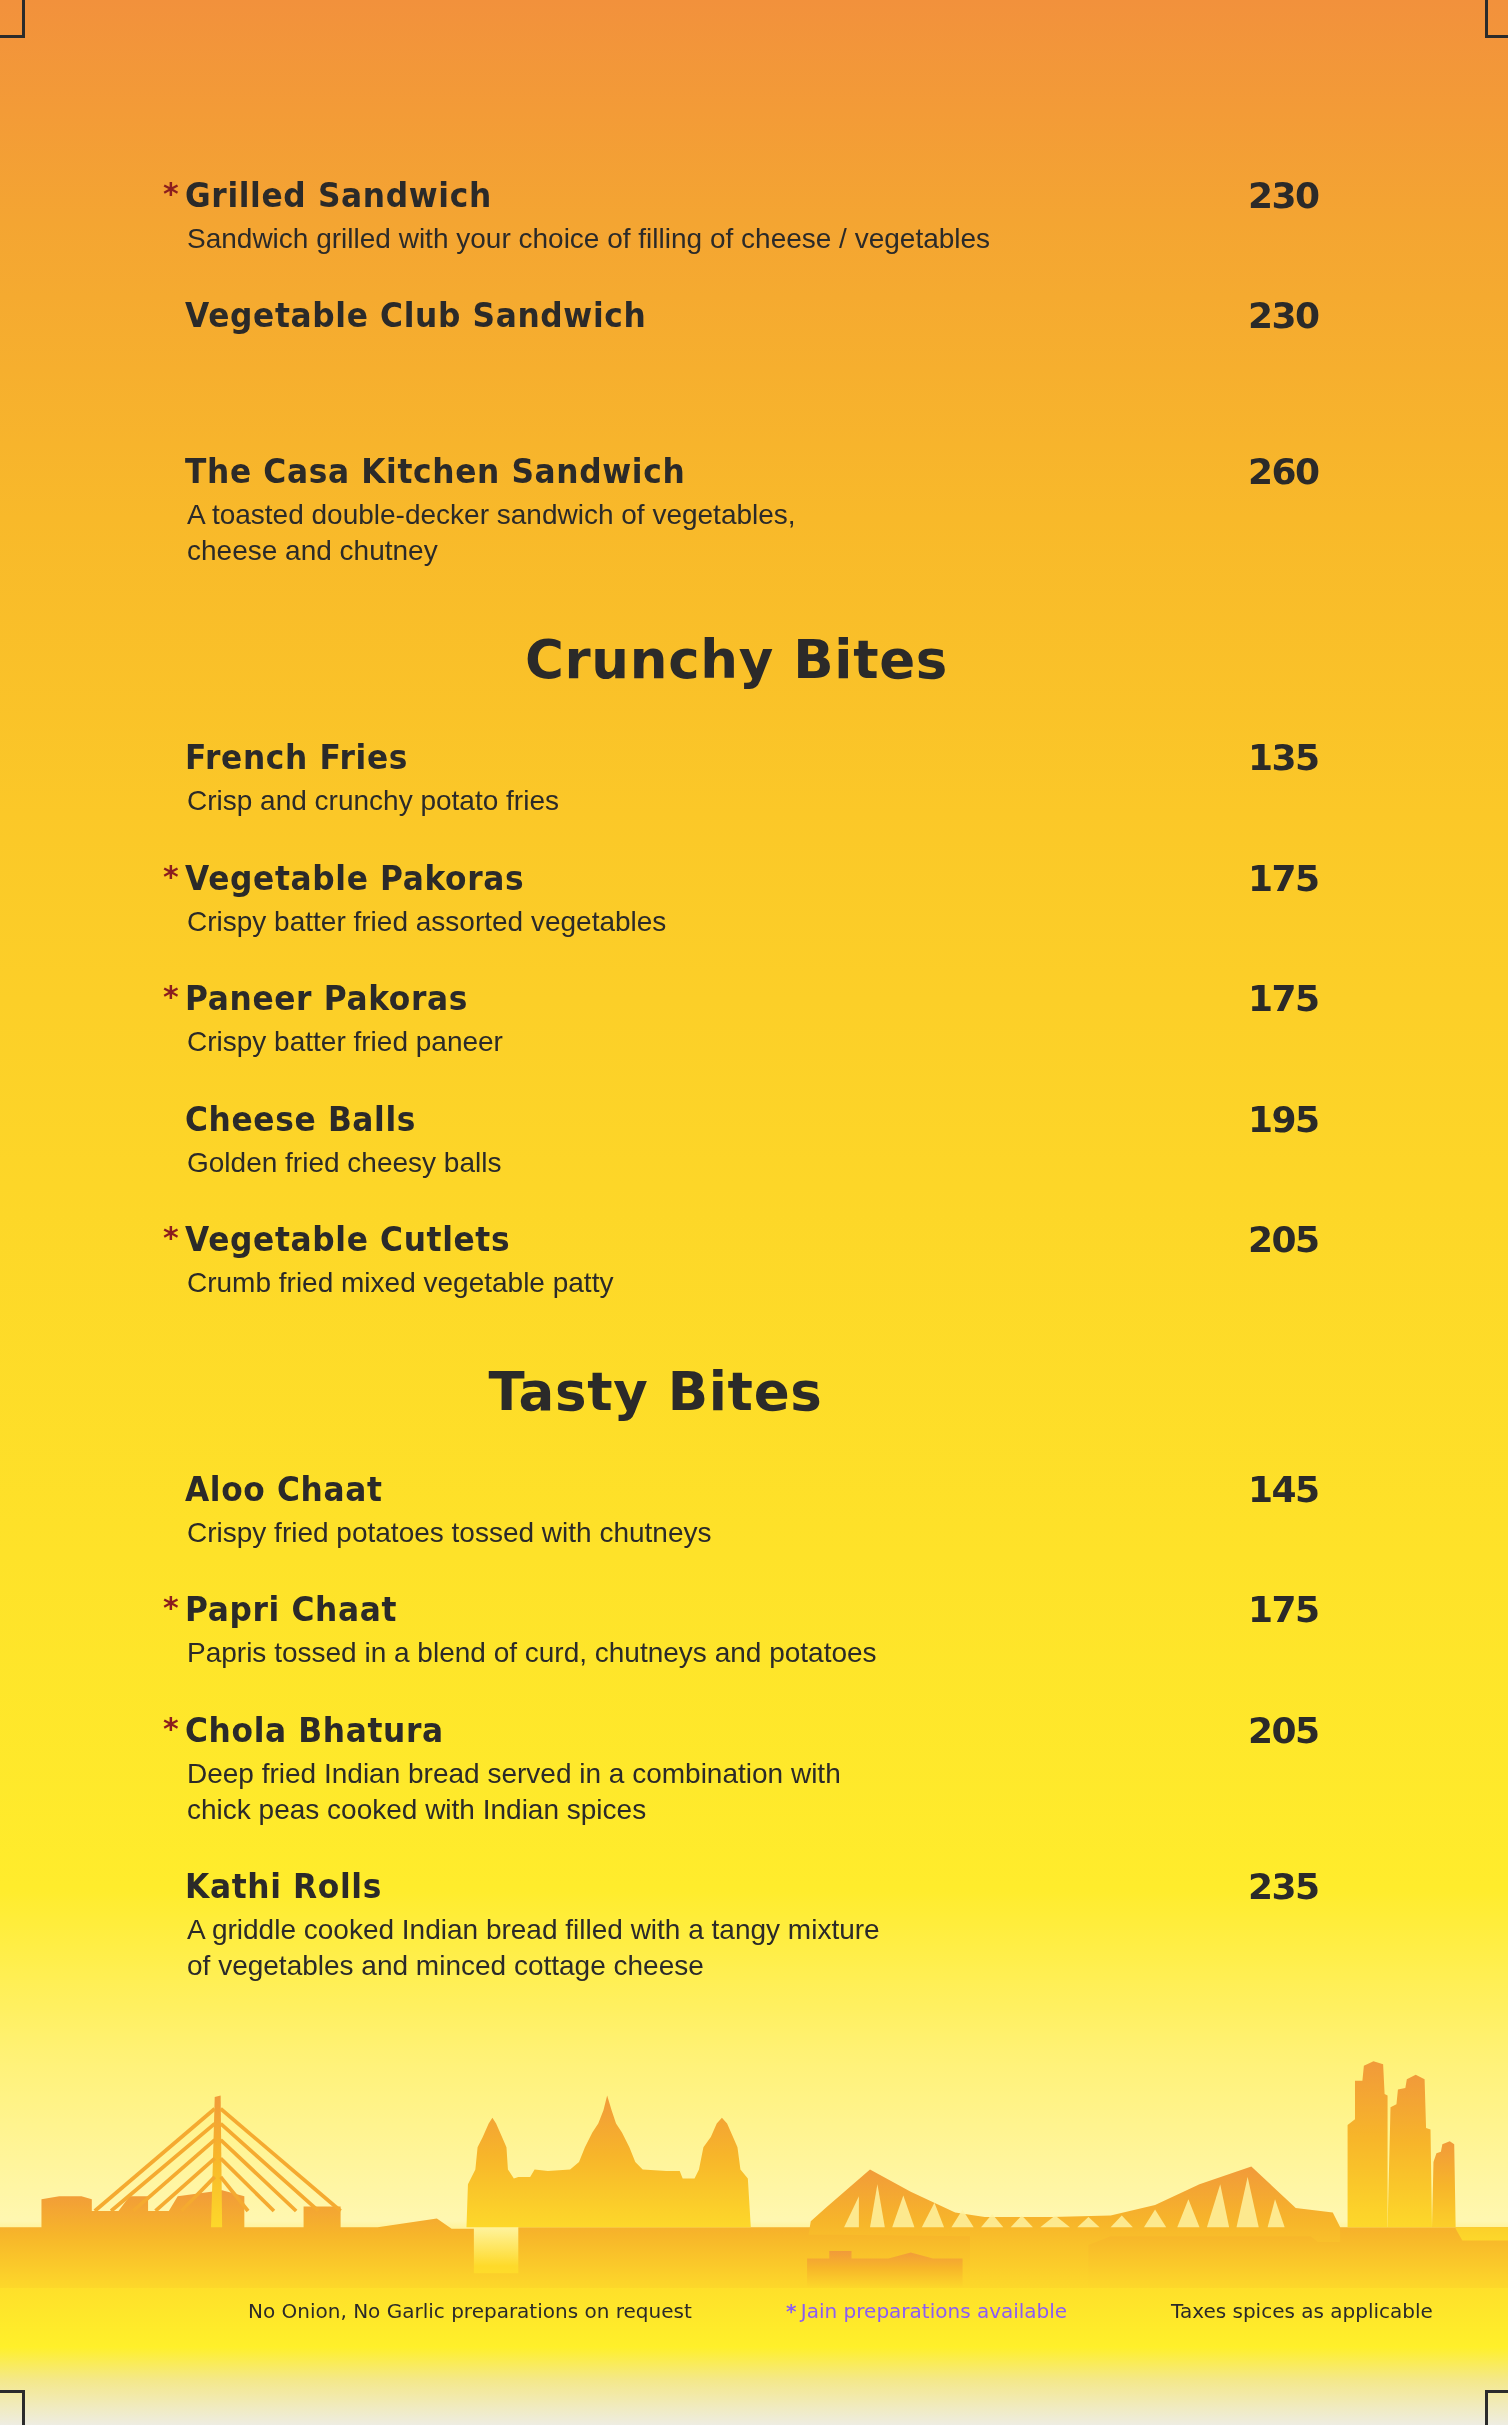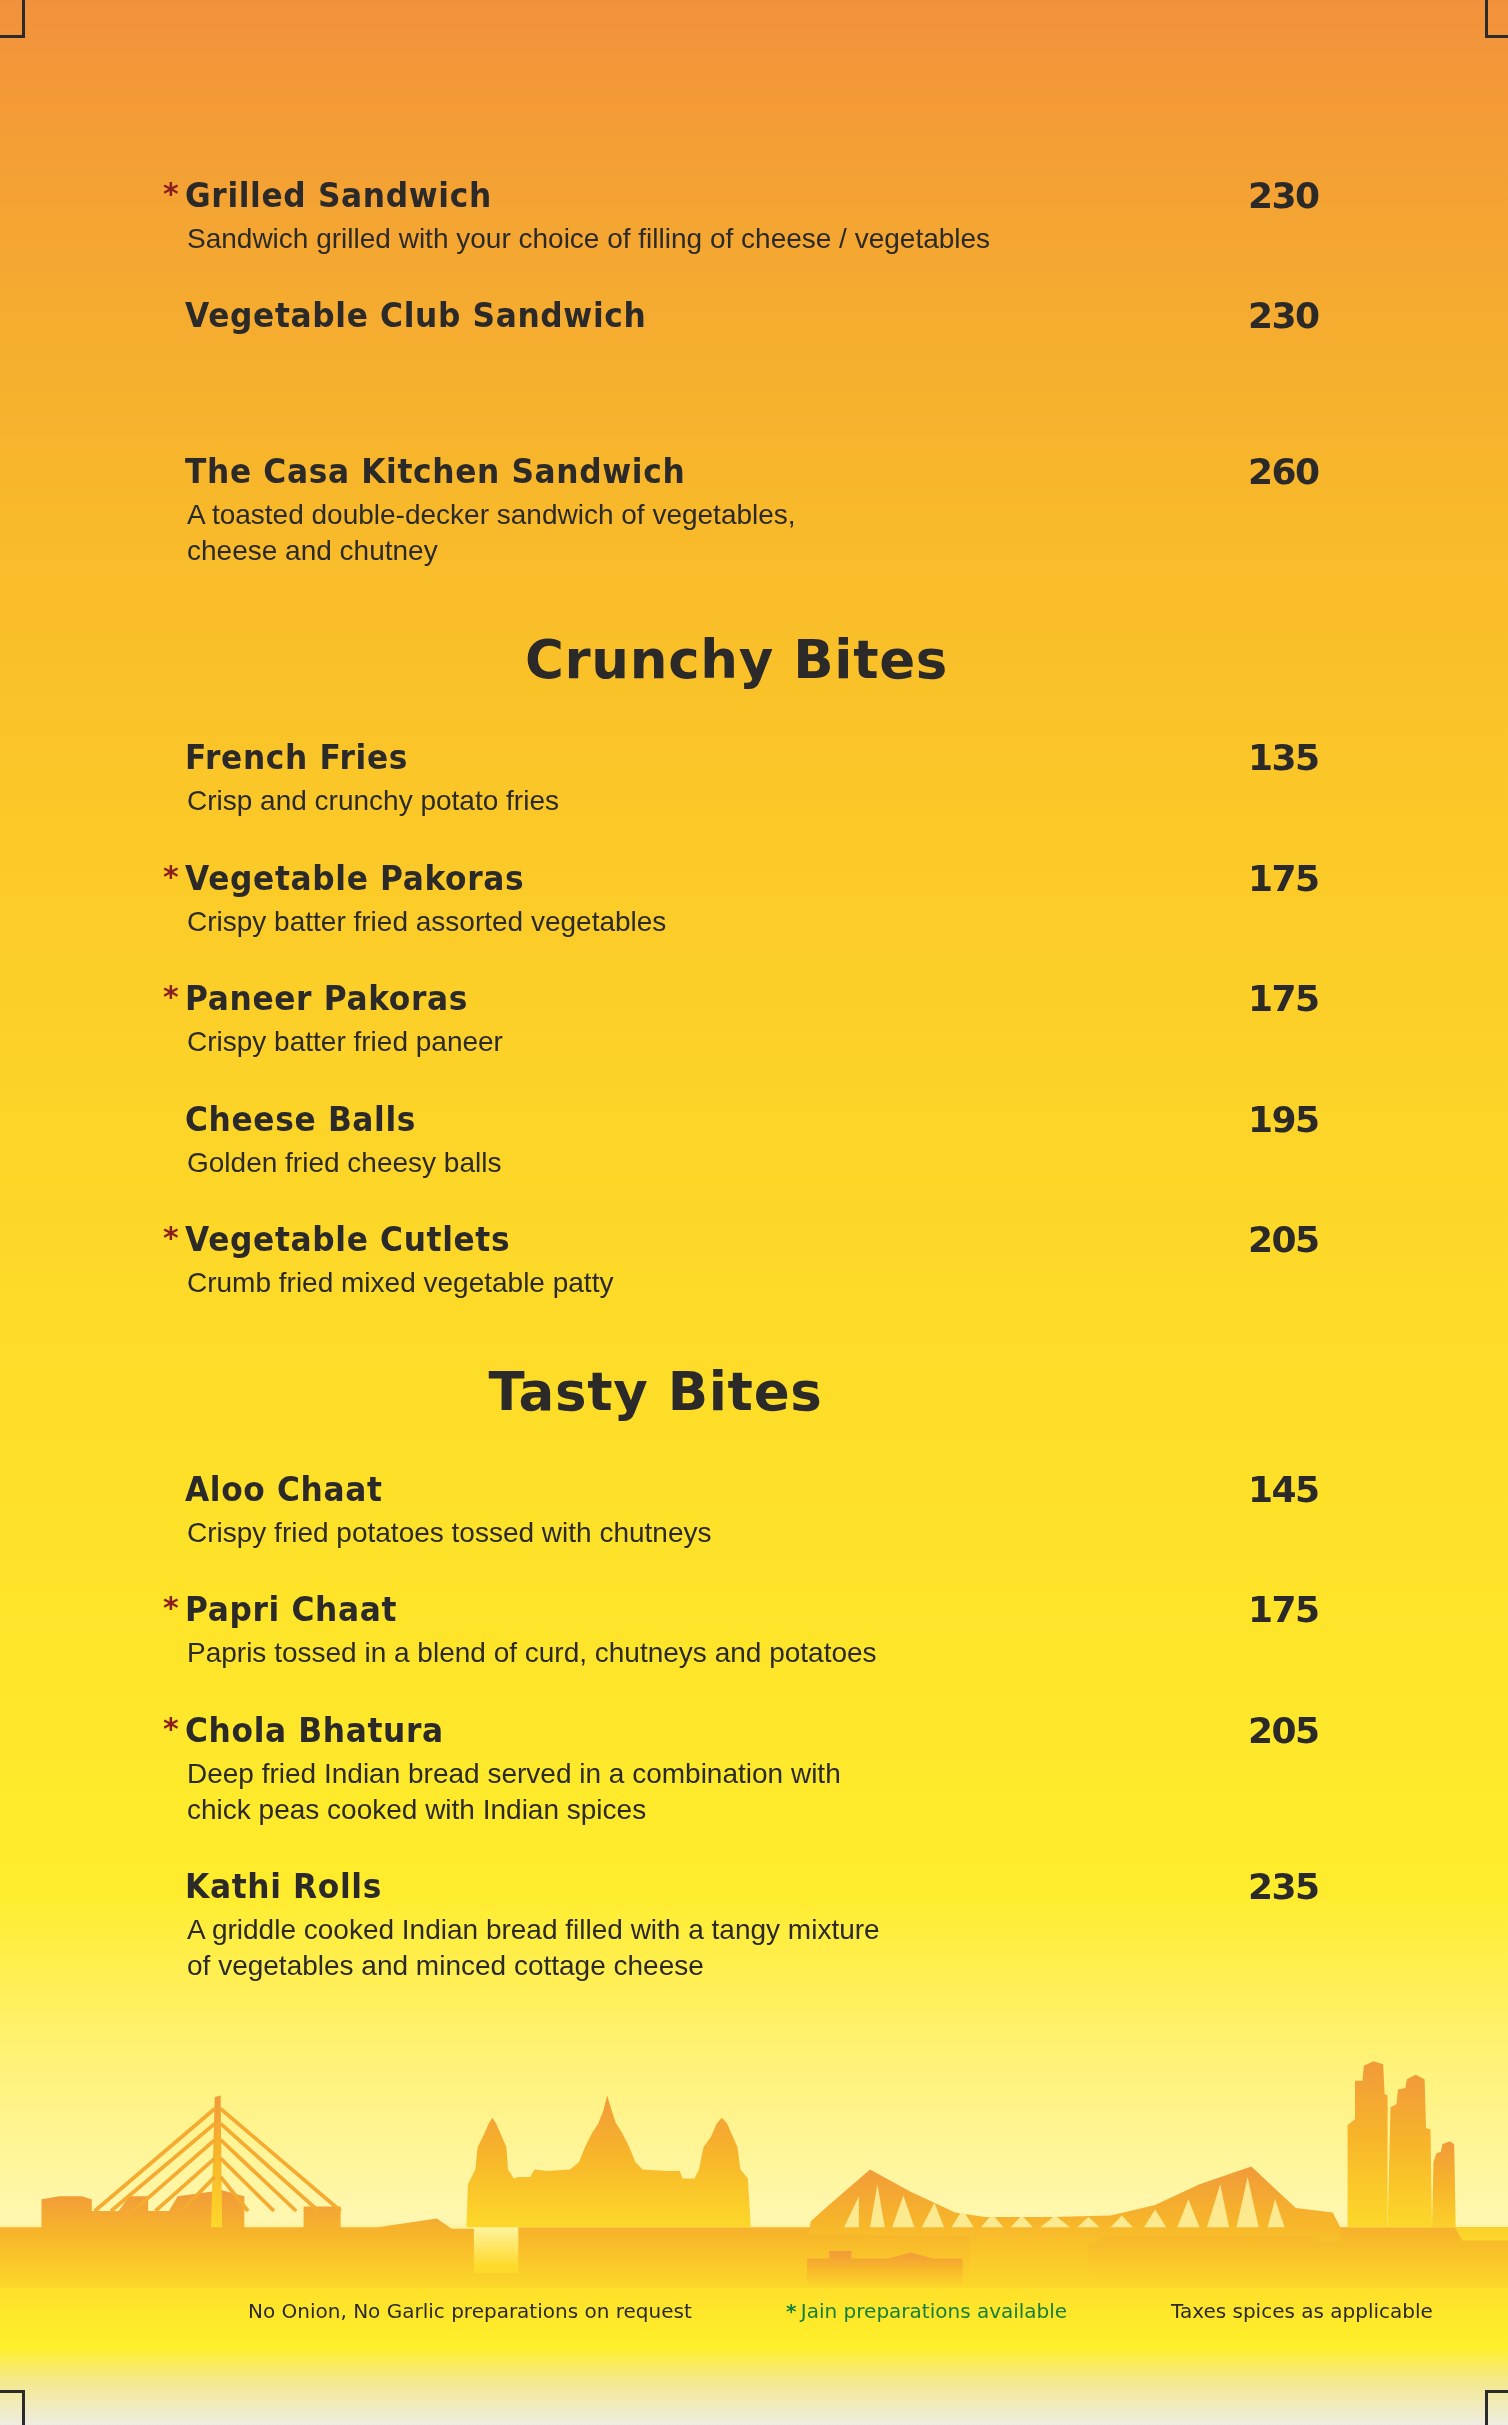--- a/index.html
+++ b/index.html
@@ -58,21 +58,21 @@
       font-family: "DejaVu Sans", sans-serif; font-weight: bold;
       font-size: 53px; line-height: 67px; letter-spacing: 0.7px;
     }
 
     .skyline { position: absolute; left: 0; top: 2051px; width: 1509px; height: 237px; }
 
     .footer-note {
       position: absolute; top: 2298px;
       font-family: "DejaVu Sans", sans-serif; font-size: 20px; line-height: 27px; white-space: nowrap;
     }
-    .footer-note.jain { color: #15803d; }
+    .footer-note.jain { color: #8b5cf6; }
     .footer-note .jain-star { font-weight: bold; margin-right: 4.4px; }
   </style>
 </head>
 <body>
 
 <div class="crop crop-tl"></div>
 <div class="crop crop-tr"></div>
 <div class="crop crop-bl"></div>
 <div class="crop crop-br"></div>
 

